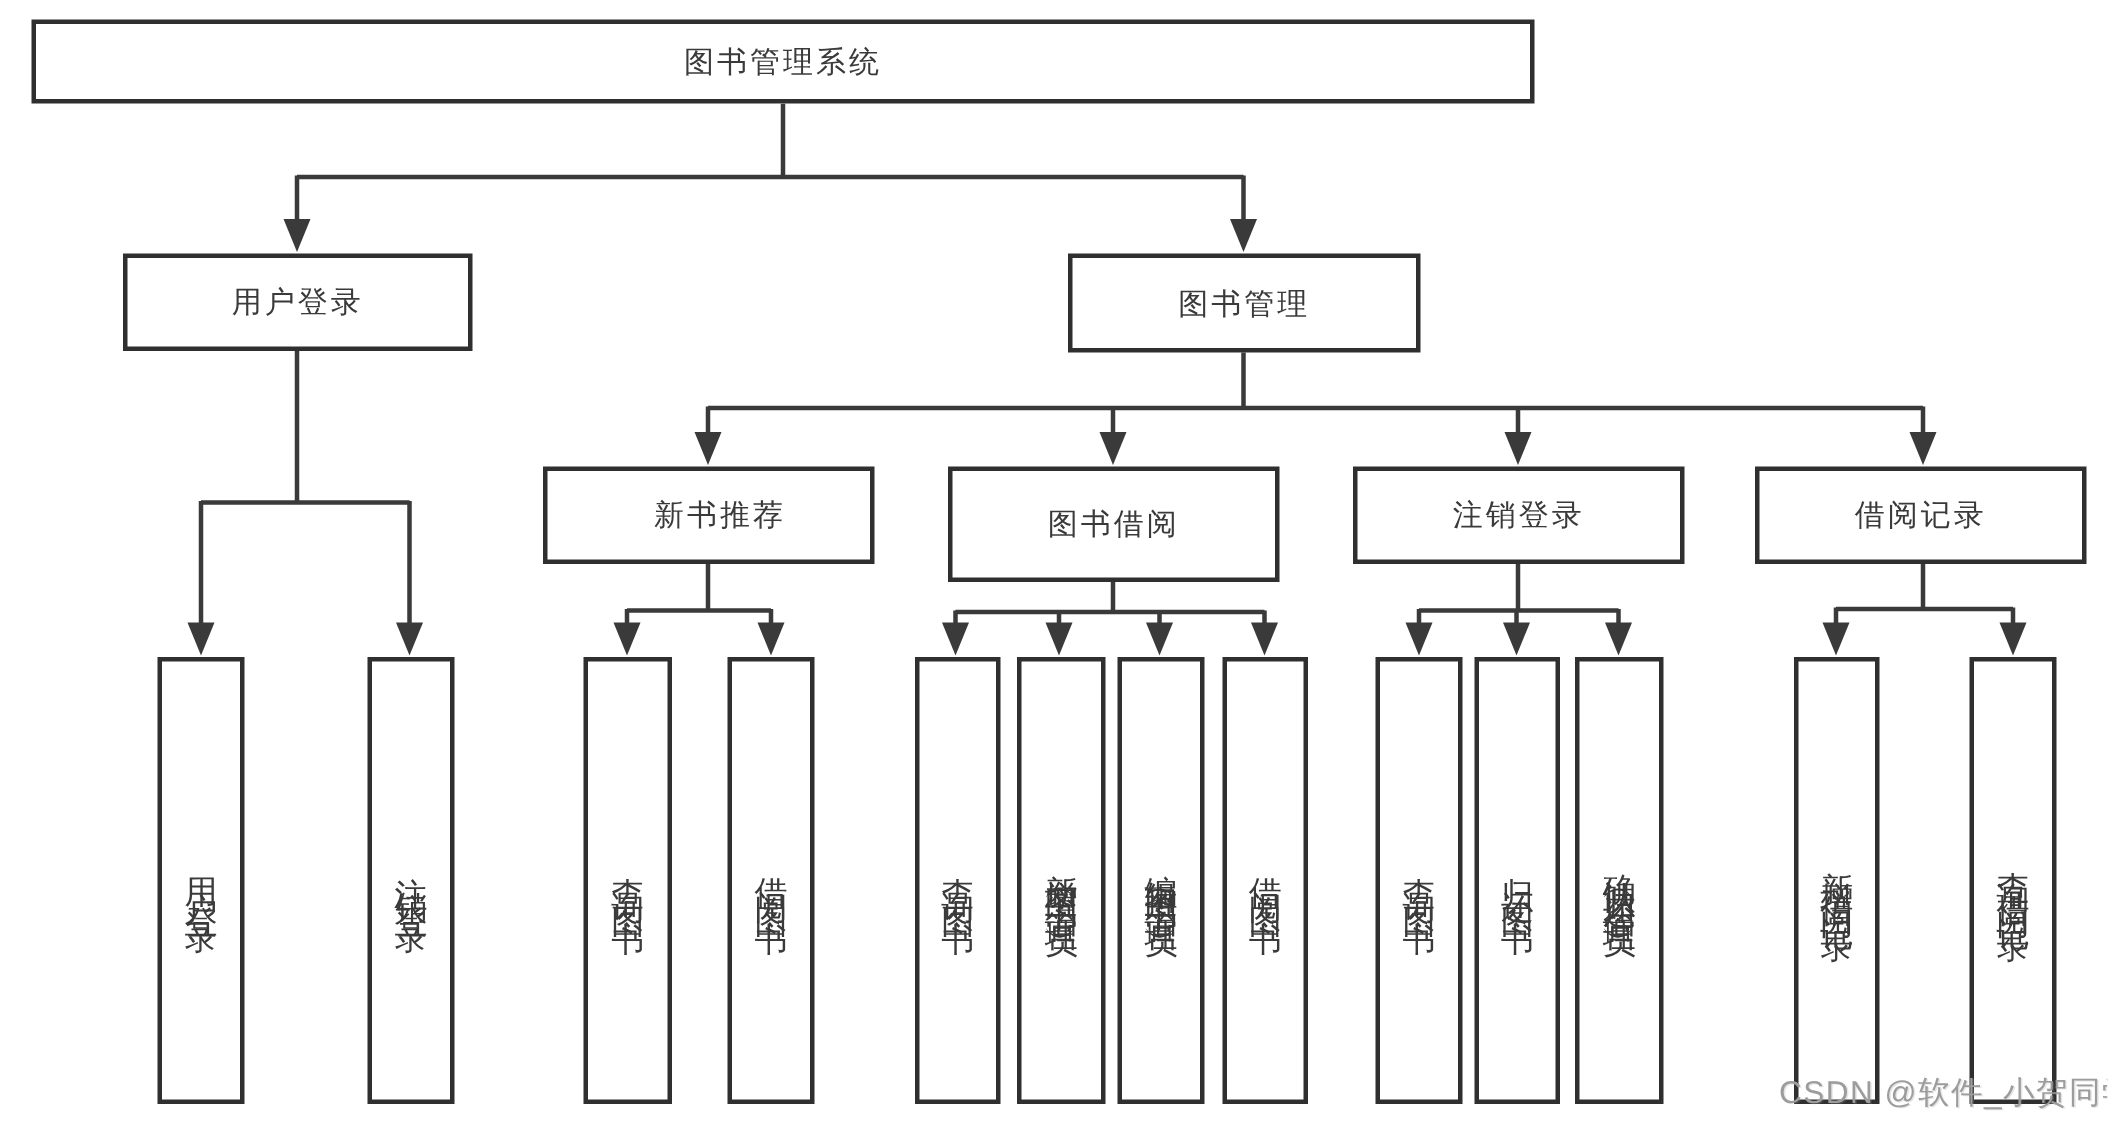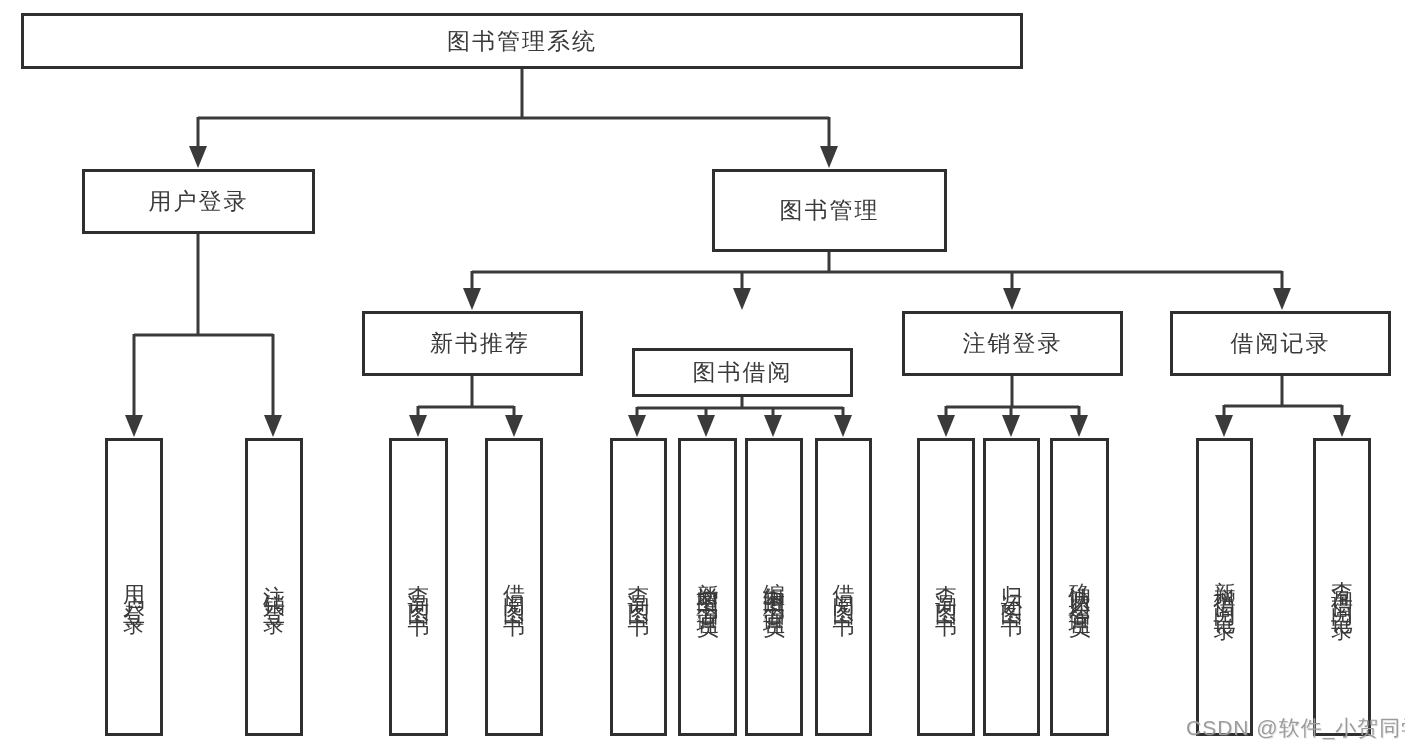--- a/index.html
+++ b/index.html
@@ -22,21 +22,21 @@
   }
   .node {
     position: absolute;
     box-sizing: border-box;
     border: 3px solid var(--box-border, #2f2f2f);
     background: #ffffff;
     display: flex;
     align-items: center;
     justify-content: center;
     color: var(--text, #3a3a3a);
-    font-size: 23px;
+    font-size: 20px;
     letter-spacing: 2px;
     white-space: nowrap;
     z-index: 2;
   }
   .leaf {
     writing-mode: vertical-rl;
     text-orientation: mixed;
     font-size: 22px;
     letter-spacing: 10px;
     white-space: normal;
@@ -110,24 +110,24 @@
     <g>
       <path class="wire" d="M1282 375 L1282 406 M1224 406 L1342 406 M1224 405 L1224 418 M1342 405 L1342 418"></path>
       <path class="arrow" d="M1215 415 L1233 415 L1224 437 Z"></path>
       <path class="arrow" d="M1333 415 L1351 415 L1342 437 Z"></path>
     </g>
   </svg>
 
   <div class="node" style="left:21px; top:13px; width:1002px; height:56px;">图书管理系统</div>
 
   <div class="node" style="left:82px; top:169px; width:233px; height:65px;">用户登录</div>
-  <div class="node" style="left:712px; top:169px; width:235px; height:83px;">图书管理</div>
+  <div class="node" style="left:712px; top:169px; width:235px; height:66px;">图书管理</div>
 
   <div class="node" style="left:362px; top:311px; width:221px; height:65px;padding-left:15px;">新书推荐</div>
-  <div class="node" style="left:632px; top:311px; width:221px; height:49px;margin-top:37px;">图书借阅</div>
+  <div class="node" style="left:632px; top:311px; width:221px; height:77px;">图书借阅</div>
   <div class="node" style="left:902px; top:311px; width:221px; height:65px;">注销登录</div>
   <div class="node" style="left:1170px; top:311px; width:221px; height:65px;">借阅记录</div>
 
   <div class="node leaf" style="left:105px; top:438px; width:58px; height:298px;">用户登录</div>
   <div class="node leaf" style="left:245px; top:438px; width:58px; height:298px;">注销登录</div>
 
   <div class="node leaf" style="left:389px; top:438px; width:59px; height:298px;">查询图书</div>
   <div class="node leaf" style="left:485px; top:438px; width:58px; height:298px;">借阅图书</div>
 
   <div class="node leaf" style="left:610px; top:438px; width:57px; height:298px;">查询图书</div>

